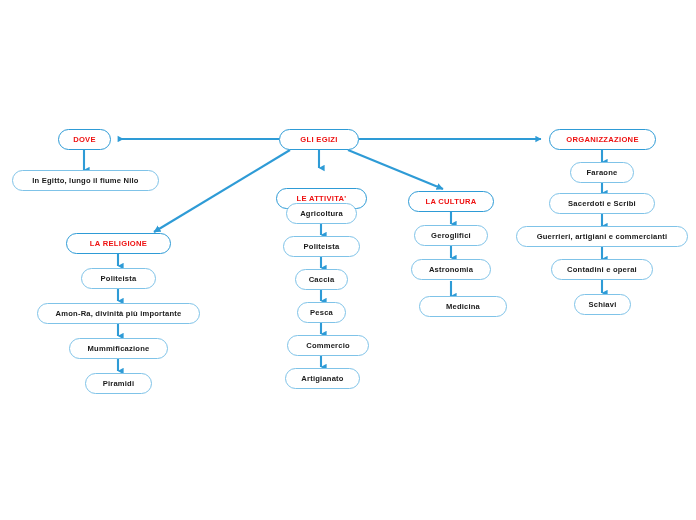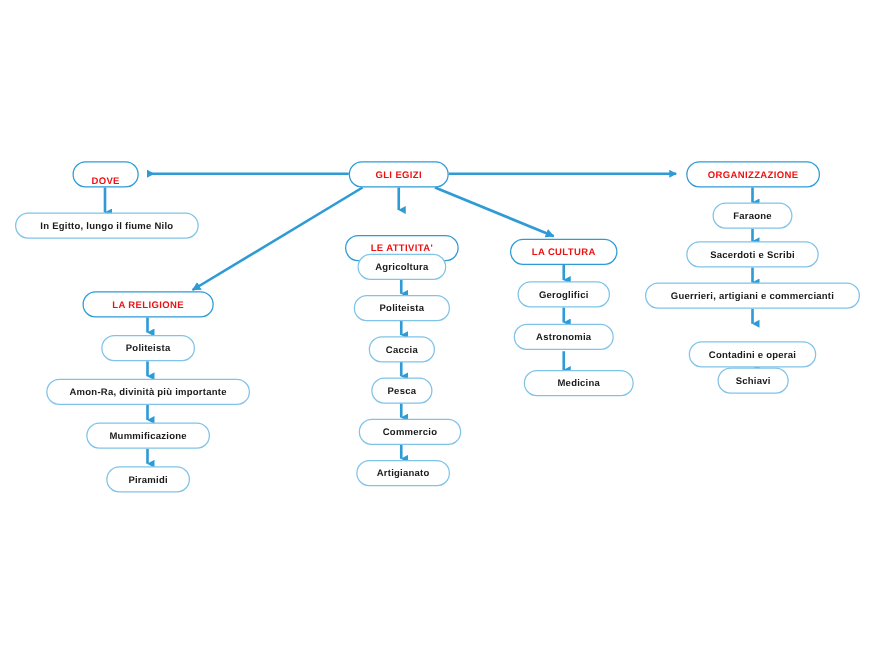--- a/index.html
+++ b/index.html
@@ -118,21 +118,21 @@
       <line x1="602" y1="214" x2="602" y2="226" marker-end="url(#arrowDown)"></line>
       <line x1="602" y1="247" x2="602" y2="259" marker-end="url(#arrowDown)"></line>
       <line x1="602" y1="280" x2="602" y2="293" marker-end="url(#arrowDown)"></line>
     </g>
   </svg>
 
   <div class="node root" style="left:279px; top:129px; width:80px;">
     <span class="label">GLI EGIZI</span>
   </div>
 
-  <div class="node cat" style="left:58px; top:129px; width:53px;align-items:flex-end;">
+  <div class="node cat" style="left:58px; top:129px; width:53px;">
     <span class="label">DOVE</span>
   </div>
   <div class="node" style="left:12px; top:170px; width:147px;">
     <span class="label">In Egitto, lungo il fiume Nilo</span>
   </div>
 
   <div class="node cat" style="left:66px; top:233px; width:105px;">
     <span class="label">LA RELIGIONE</span>
   </div>
   <div class="node" style="left:81px; top:268px; width:75px;">
@@ -188,20 +188,20 @@
   </div>
   <div class="node" style="left:570px; top:162px; width:64px;">
     <span class="label">Faraone</span>
   </div>
   <div class="node" style="left:549px; top:193px; width:106px;">
     <span class="label">Sacerdoti e Scribi</span>
   </div>
   <div class="node" style="left:516px; top:226px; width:172px;">
     <span class="label">Guerrieri, artigiani e commercianti</span>
   </div>
-  <div class="node" style="left:551px; top:259px; width:102px;margin-top:14px;">
+  <div class="node" style="left:551px; top:259px; width:102px;">
     <span class="label">Contadini e operai</span>
   </div>
   <div class="node" style="left:574px; top:294px; width:57px;">
     <span class="label">Schiavi</span>
   </div>
 
 </div>
 
 </body></html>

